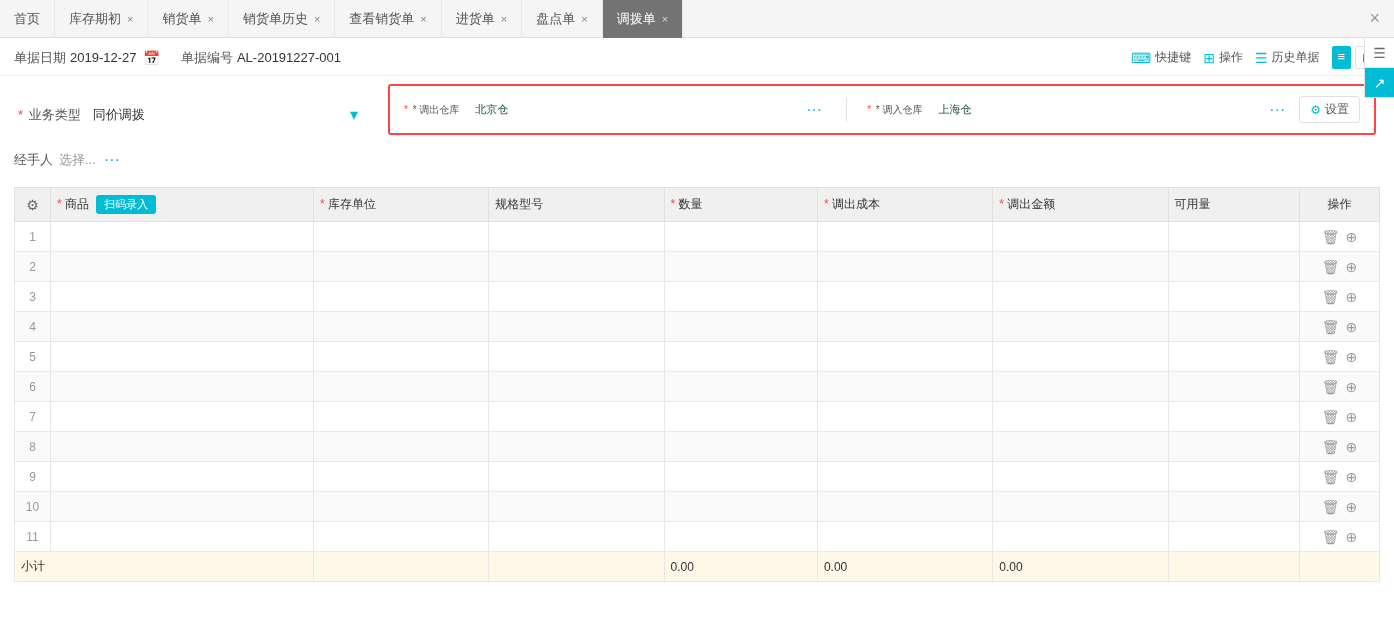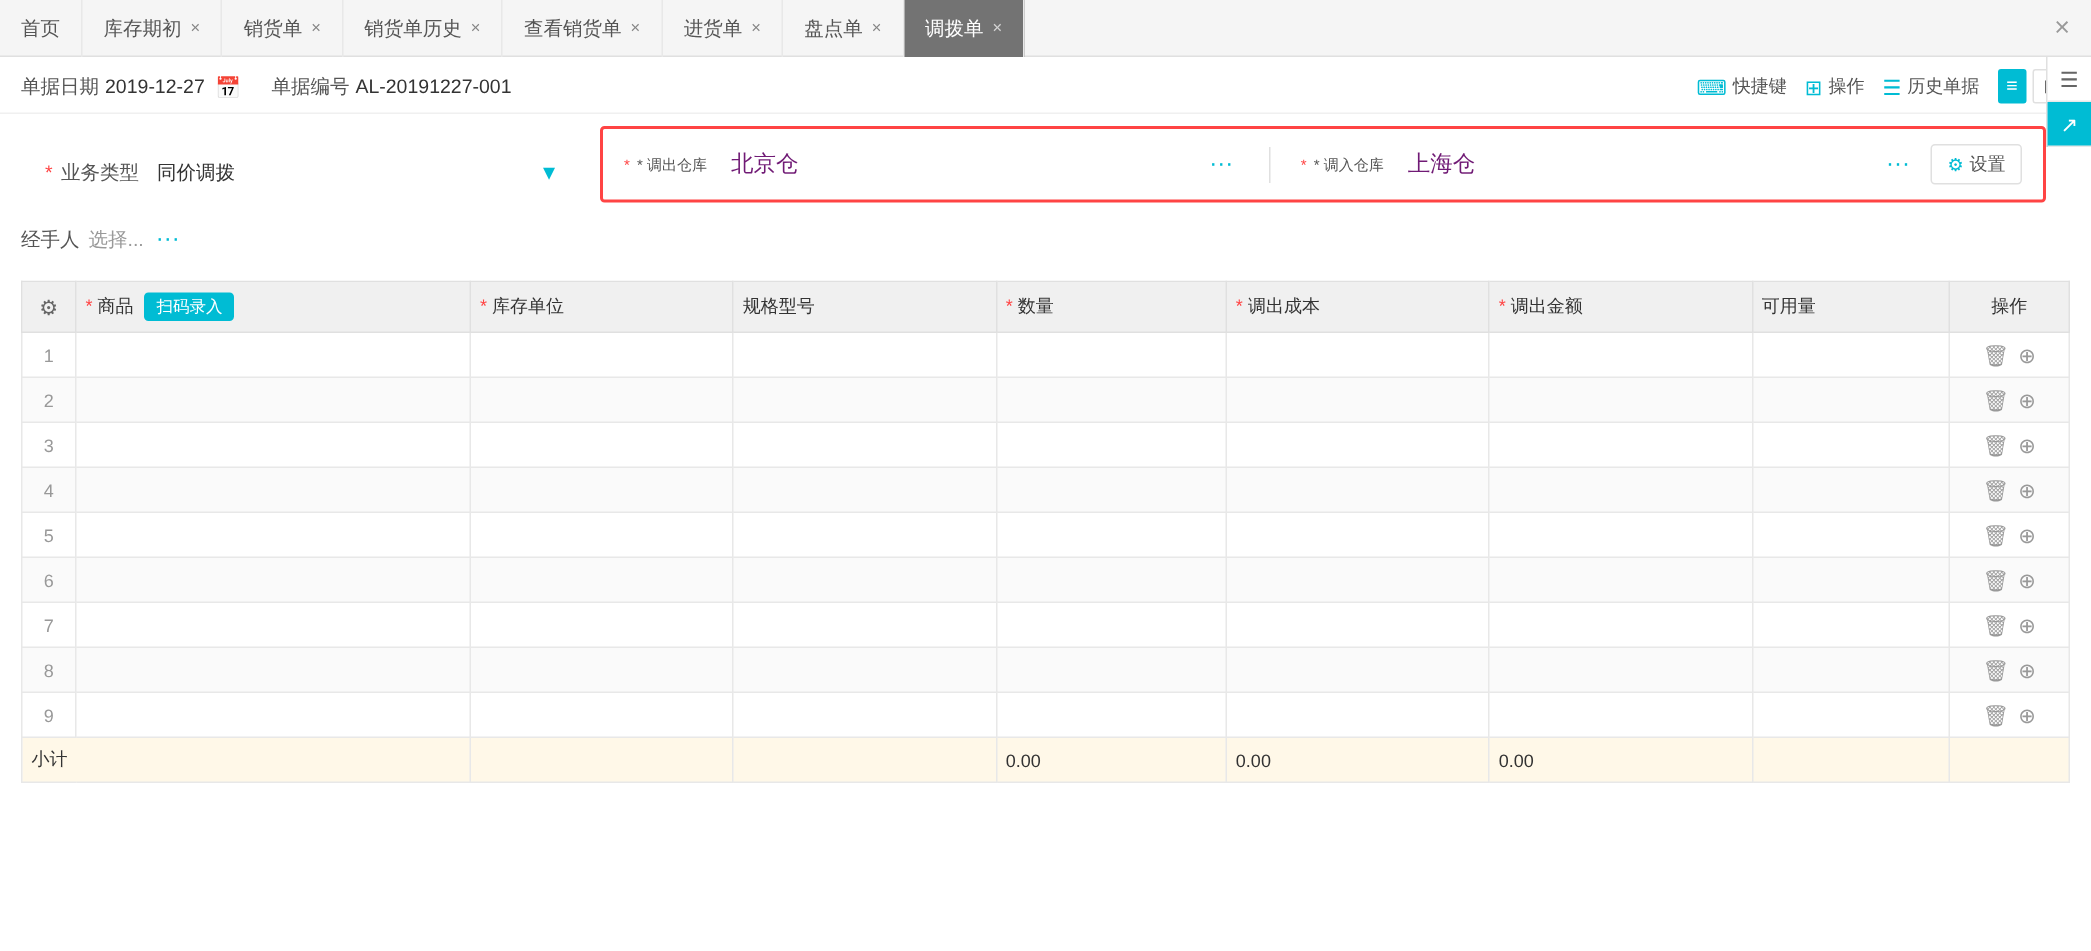--- a/index.html
+++ b/index.html
@@ -40,21 +40,21 @@
     }
     .toolbar-btn .icon { color: #00bcd4; font-size: 14px; }
 
     
     .warehouse-section {
       border: 2px solid #f44; border-radius: 3px; padding: 10px 14px; margin-bottom: 10px;
       display: flex; align-items: center; gap: 0;
     }
     .warehouse-field { display: flex; align-items: center; flex: 1; }
     .warehouse-label { color: #555; font-size: 10px; margin-right: 8px; white-space: nowrap; }
-    .warehouse-value { color: #701a75; font-size: 15px; flex: 1; }
+    .warehouse-value { color: #14532d; font-size: 11px; flex: 1; }
     .more-btn { color: #00bcd4; cursor: pointer; font-size: 16px; margin-left: 8px; padding: 0 4px; }
     .warehouse-divider { width: 1px; background: #e0e0e0; height: 24px; margin: 0 20px; }
     .settings-btn {
       background: #fff; border: 1px solid #e0e0e0; border-radius: 3px; padding: 4px 10px;
       color: #555; cursor: pointer; display: flex; align-items: center; gap: 4px; font-size: 12px; margin-left: 10px;
     }
     .settings-icon { color: #00bcd4; }
 
     
     .handler-row { display: flex; align-items: center; margin-bottom: 10px; }
@@ -167,21 +167,21 @@
       <span class="icon">☰</span>
       <span>历史单据</span>
     </div>
     <div style="display:flex;gap:4px;">
       <div style="background:#00bcd4;color:#fff;padding:3px 6px;border-radius:2px;cursor:pointer;font-size:13px;">≡</div>
       <div style="border:1px solid #e0e0e0;padding:3px 6px;border-radius:2px;cursor:pointer;font-size:13px;color:#666;">⊞</div>
     </div>
   </div>
 </div>
 
-<div style="display:flex;align-items:center;padding:8px 30px 6px;">
+<div style="display:flex;align-items:center;padding:8px 18px 6px;">
   <div class="form-field" style="display:flex;align-items:center;width:340px;">
     <span class="form-label">
       <span style="color:#f44;margin-right:2px;">*</span>
       <span>业务类型</span>
     </span>
     <span style="margin:0 8px;">同价调拨</span>
     <span style="color:#00bcd4;cursor:pointer;font-size:16px;margin-left:auto;">▾</span>
   </div>
 
   <div class="warehouse-section" style="flex:1;margin-left:10px;">
@@ -372,20 +372,52 @@
     <td></td>
     <td>
       <div class="action-cell">
         <span class="action-icon" title="删除">🗑</span>
         <span class="action-icon" title="复制">⊕</span>
       </div>
     </td>
   </tr>
         <tr>
     <td class="row-num">9</td>
+    <td></td>
+    <td></td>
+    <td></td>
+    <td></td>
+    <td></td>
+    <td></td>
+    <td></td>
+    <td>
+      <div class="action-cell">
+        <span class="action-icon" title="删除">🗑</span>
+        <span class="action-icon" title="复制">⊕</span>
+      </div>
+    </td>
+  </tr>
+        <tr>
+    <td class="row-num">10</td>
+    <td></td>
+    <td></td>
+    <td></td>
+    <td></td>
+    <td></td>
+    <td></td>
+    <td></td>
+    <td>
+      <div class="action-cell">
+        <span class="action-icon" title="删除">🗑</span>
+        <span class="action-icon" title="复制">⊕</span>
+      </div>
+    </td>
+  </tr>
+        <tr>
+    <td class="row-num">11</td>
     <td></td>
     <td></td>
     <td></td>
     <td></td>
     <td></td>
     <td></td>
     <td></td>
     <td>
       <div class="action-cell">
         <span class="action-icon" title="删除">🗑</span>

